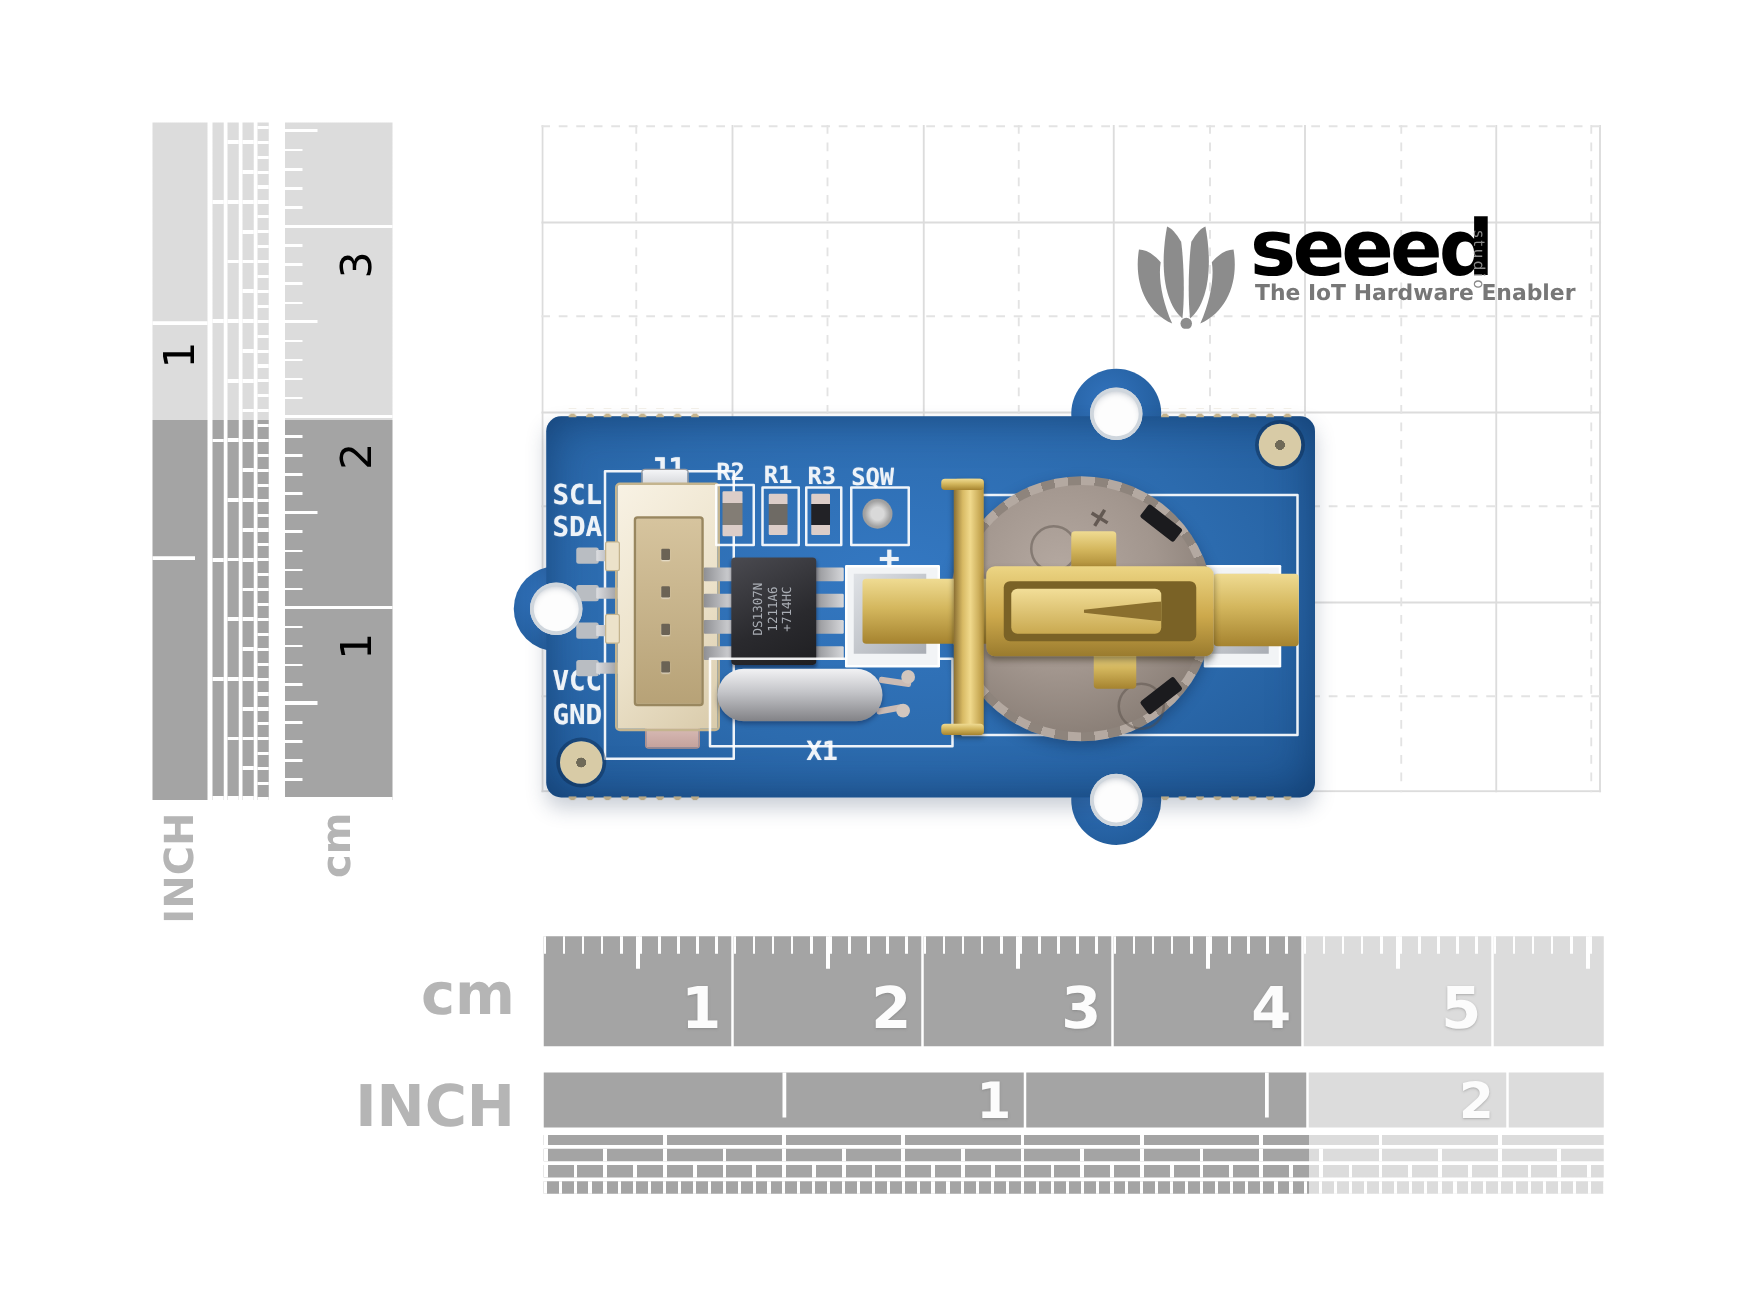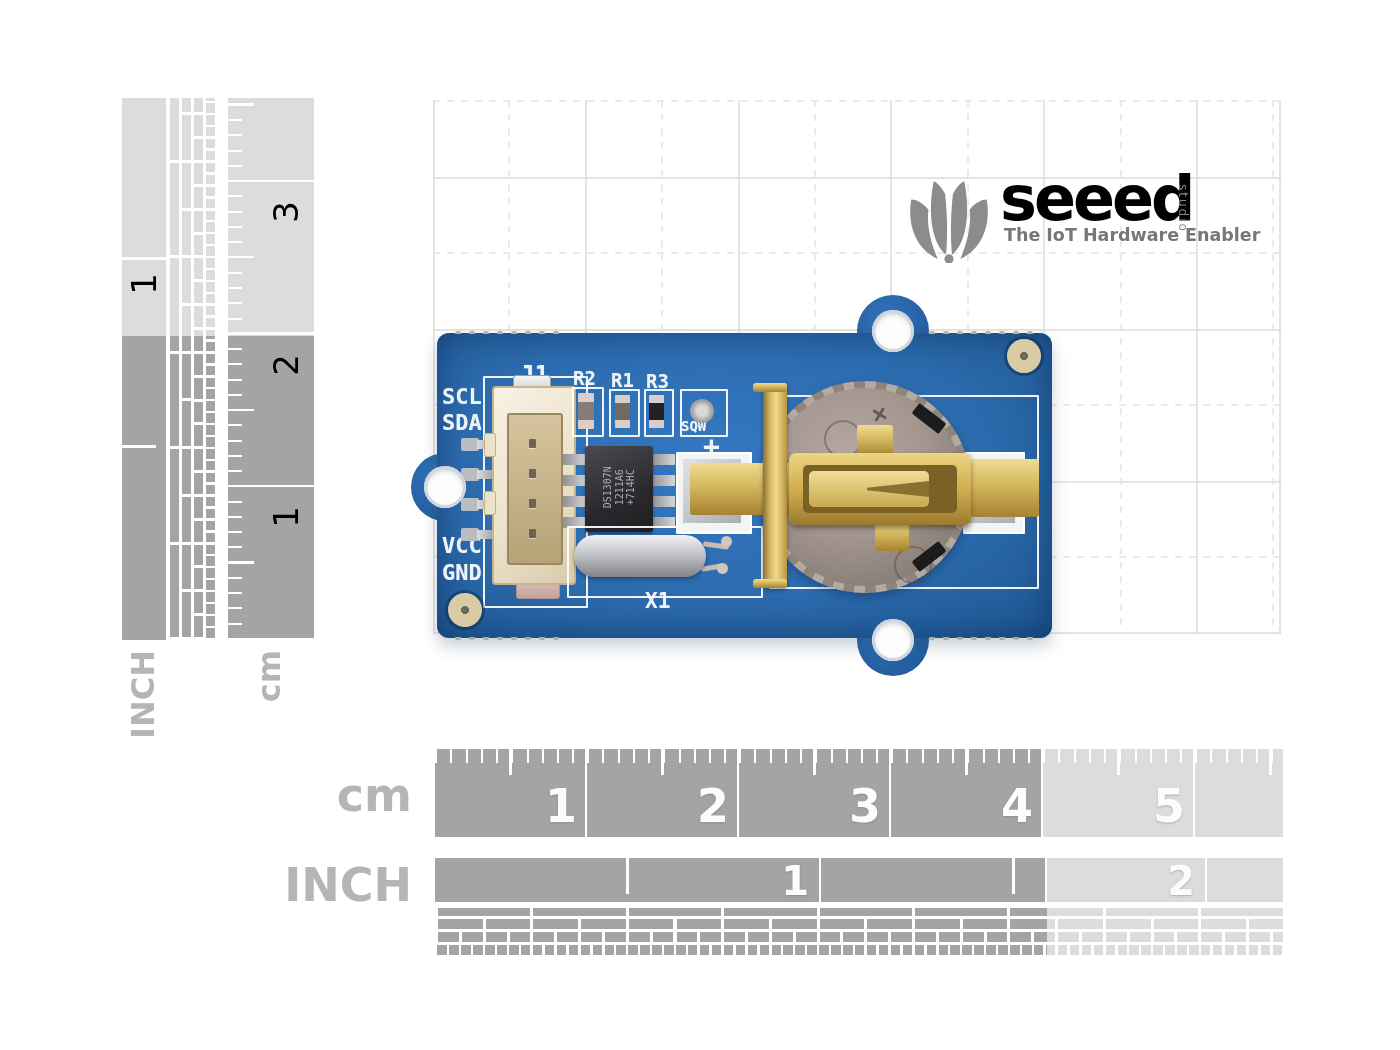--- a/index.html
+++ b/index.html
@@ -259,21 +259,21 @@
     <div class="teeth teeth-bot" style="left:488px;top:304px;width:112px;"></div>
 
     <div class="silk" style="left:83px;top:30px;font-size:24px;">J1</div>
     <div class="silk" style="left:5px;top:53px;font-size:22px;">SCL</div>
     <div class="silk" style="left:5px;top:79px;font-size:22px;">SDA</div>
     <div class="silk" style="left:5px;top:202px;font-size:22px;">VCC</div>
     <div class="silk" style="left:5px;top:229px;font-size:22px;">GND</div>
     <div class="silk" style="left:136px;top:36px;font-size:19px;">R2</div>
     <div class="silk" style="left:174px;top:38px;font-size:19px;">R1</div>
     <div class="silk" style="left:209px;top:39px;font-size:19px;">R3</div>
-    <div class="silk" style="left:244px;top:40px;font-size:14px;margin-top:46px;">SQW</div>
+    <div class="silk" style="left:244px;top:40px;font-size:19px;">SQW</div>
     <div class="silk" style="left:266px;top:100px;font-size:28px;">+</div>
     <div class="silk" style="left:208px;top:258px;font-size:21px;">X1</div>
 
     <div class="silkbox" style="left:46px;top:43px;width:101px;height:228px;"></div>
     <div class="pinpad" style="left:24px;top:105px;"></div>
     <div class="pinpad" style="left:24px;top:135px;"></div>
     <div class="pinpad" style="left:24px;top:165px;"></div>
     <div class="pinpad" style="left:24px;top:195px;"></div>
     <div class="pinshaft" style="left:40px;top:107px;"></div>
     <div class="pinshaft" style="left:40px;top:137px;"></div>

